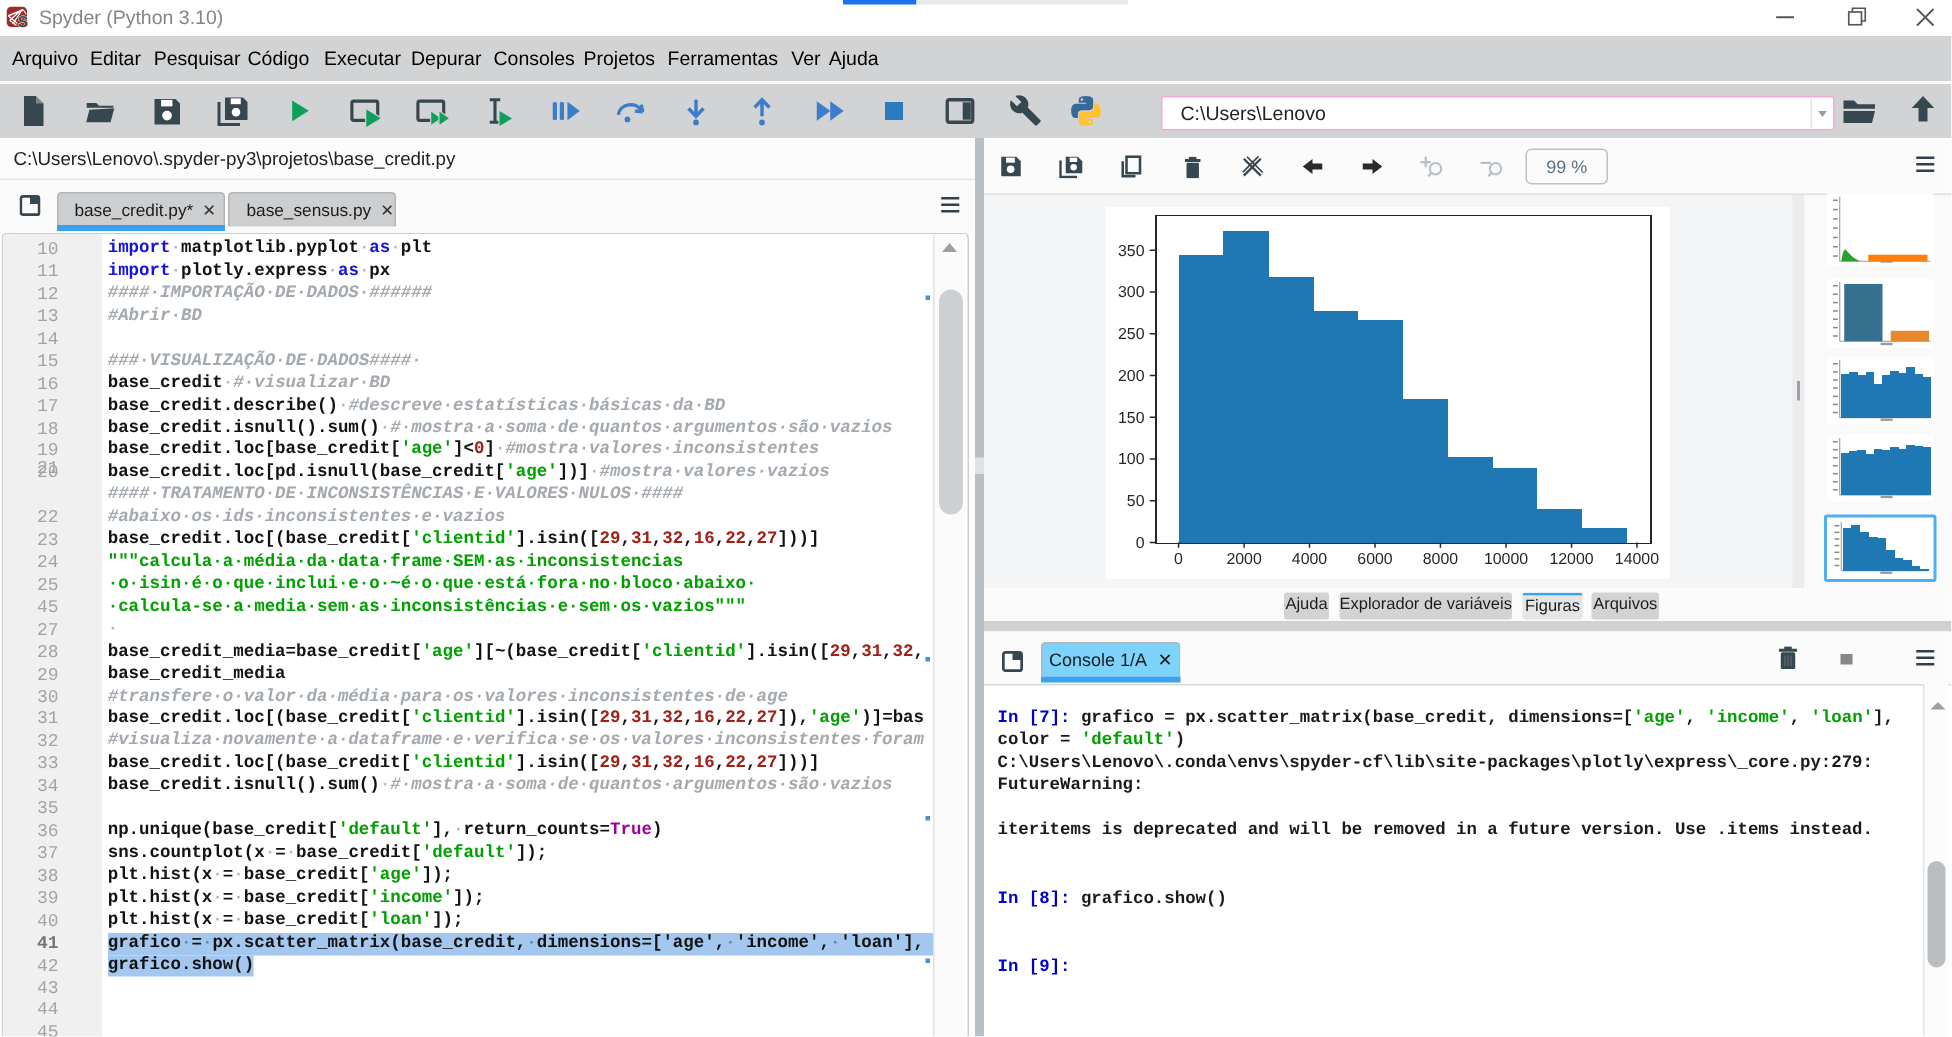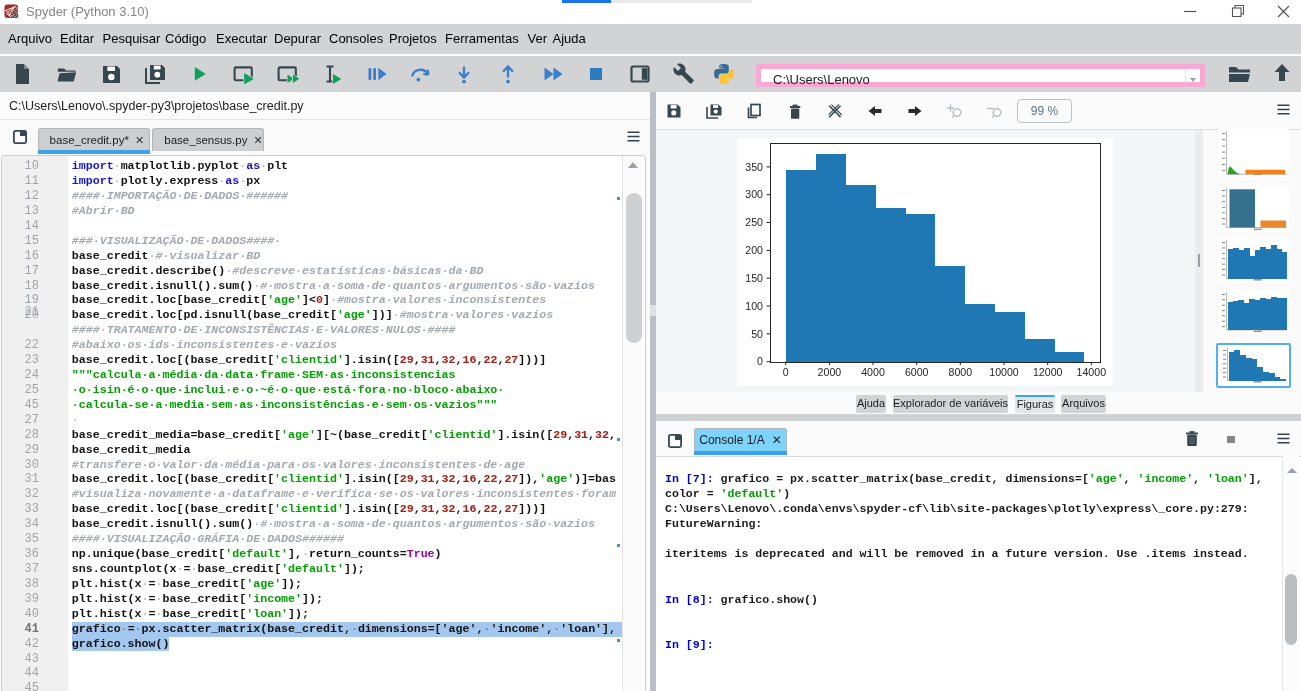--- a/index.html
+++ b/index.html
@@ -8,21 +8,21 @@
 i{font-style:normal}
 
 #titlebar{position:absolute;left:0;top:0;width:1301px;height:24px;background:#fff}
 #title{position:absolute;left:26px;top:4px;font-size:13px;color:#858585}
 #progress1{position:absolute;left:562px;top:0;width:49px;height:2.5px;background:#1a73e8}
 #progress2{position:absolute;left:611px;top:0;width:141px;height:2.5px;background:#e9eaec}
 #menubar{position:absolute;left:0;top:24px;width:1301px;height:30px;background:#d2d3d5}
 .mi{position:absolute;top:6.5px;font-size:13px;color:#000000}
 #toolbar{position:absolute;left:0;top:56px;width:1301px;height:36px;background:#d2d3d5}
 #mainsep{position:absolute;left:0;top:54px;width:1301px;height:2px;background:#fbfbfb}
-#combo{position:absolute;left:756px;top:64px;width:449px;height:23px;background:#fff;border:5px solid #f9a8d4;border-radius:2px}
+#combo{position:absolute;left:774px;top:64px;width:449px;height:23px;background:#fff;border:1px solid #f9a8d4;border-radius:2px}
 #combo .txt{position:absolute;left:12px;top:3px;font-size:13px;color:#222}
 #combo .sep{position:absolute;right:14px;top:1px;width:1px;height:19px;background:#e2e2e2}
 #combo .arr{position:absolute;right:4px;top:9px;width:0;height:0;border-left:3.5px solid transparent;border-right:3.5px solid transparent;border-top:4px solid #9aa0a5}
 
 #leftpane{position:absolute;left:0;top:92px;width:650px;height:599px;background:#fbfbfb}
 #vdivider{position:absolute;left:650px;top:92px;width:6px;height:599px;background:#babfc3}
 #vgrip{position:absolute;left:650px;top:305px;width:6px;height:11px;background:#dfe1e3}
 #pathbar{position:absolute;left:0px;top:94px;width:650px;height:26px;background:#fcfcfc;border-bottom:1px solid #e3e3e3}
 #pathbar span{position:absolute;left:9px;top:5px;font-size:12.5px;color:#222}
 
@@ -277,21 +277,20 @@
 <div class="cl" style="top:227.9px"><i class="s">·o·isin·é·o·que·inclui·e·o·~é·o·que·está·fora·no·bloco·abaixo·</i></div>
 <div class="cl" style="top:242.8px"><i class="s">·calcula-se·a·media·sem·as·inconsistências·e·sem·os·vazios"""</i></div>
 <div class="cl" style="top:257.7px"><i class="d">·</i></div>
 <div class="cl" style="top:272.7px">base_credit_media=base_credit[<i class="s">'age'</i>][~(base_credit[<i class="s">'clientid'</i>].isin([<i class="n">29</i>,<i class="n">31</i>,<i class="n">32</i>,</div>
 <div class="cl" style="top:287.6px">base_credit_media</div>
 <div class="cl" style="top:302.5px"><i class="c">#transfere·o·valor·da·média·para·os·valores·inconsistentes·de·age</i></div>
 <div class="cl" style="top:317.4px">base_credit.loc[(base_credit[<i class="s">'clientid'</i>].isin([<i class="n">29</i>,<i class="n">31</i>,<i class="n">32</i>,<i class="n">16</i>,<i class="n">22</i>,<i class="n">27</i>]),<i class="s">'age'</i>)]=bas</div>
 <div class="cl" style="top:332.3px"><i class="c">#visualiza·novamente·a·dataframe·e·verifica·se·os·valores·inconsistentes·foram</i></div>
 <div class="cl" style="top:347.3px">base_credit.loc[(base_credit[<i class="s">'clientid'</i>].isin([<i class="n">29</i>,<i class="n">31</i>,<i class="n">32</i>,<i class="n">16</i>,<i class="n">22</i>,<i class="n">27</i>]))]</div>
 <div class="cl" style="top:362.2px">base_credit.isnull().sum()<i class="d">·</i><i class="c">#·mostra·a·soma·de·quantos·argumentos·são·vazios</i></div>
-<div class="cl" style="top:377.1px"><i class="c">####·VISUALIZAÇÃO·GRÁFIA·DE·DADOS######</i></div>
 <div class="cl" style="top:392.0px">np.unique(base_credit[<i class="s">'default'</i>],<i class="d">·</i>return_counts=<i class="m">True</i>)</div>
 <div class="cl" style="top:406.9px">sns.countplot(x<i class="d">·</i>=<i class="d">·</i>base_credit[<i class="s">'default'</i>]);</div>
 <div class="cl" style="top:421.9px">plt.hist(x<i class="d">·</i>=<i class="d">·</i>base_credit[<i class="s">'age'</i>]);</div>
 <div class="cl" style="top:436.8px">plt.hist(x<i class="d">·</i>=<i class="d">·</i>base_credit[<i class="s">'income'</i>]);</div>
 <div class="cl" style="top:451.7px">plt.hist(x<i class="d">·</i>=<i class="d">·</i>base_credit[<i class="s">'loan'</i>]);</div>
 <div class="cl sel selfull" style="top:466.6px">grafico<i class="d">·</i>=<i class="d">·</i>px.scatter_matrix(base_credit,<i class="d">·</i>dimensions=[<i class="s">'age'</i>,<i class="d">·</i><i class="s">'income'</i>,<i class="d">·</i><i class="s">'loan'</i>],</div>
 <div class="cl sel" style="top:481.5px">grafico.show()</div>
 <div class="cl" style="top:496.5px"></div>
 <div class="cl" style="top:511.4px"></div>
 <div class="cl" style="top:526.3px"></div>

